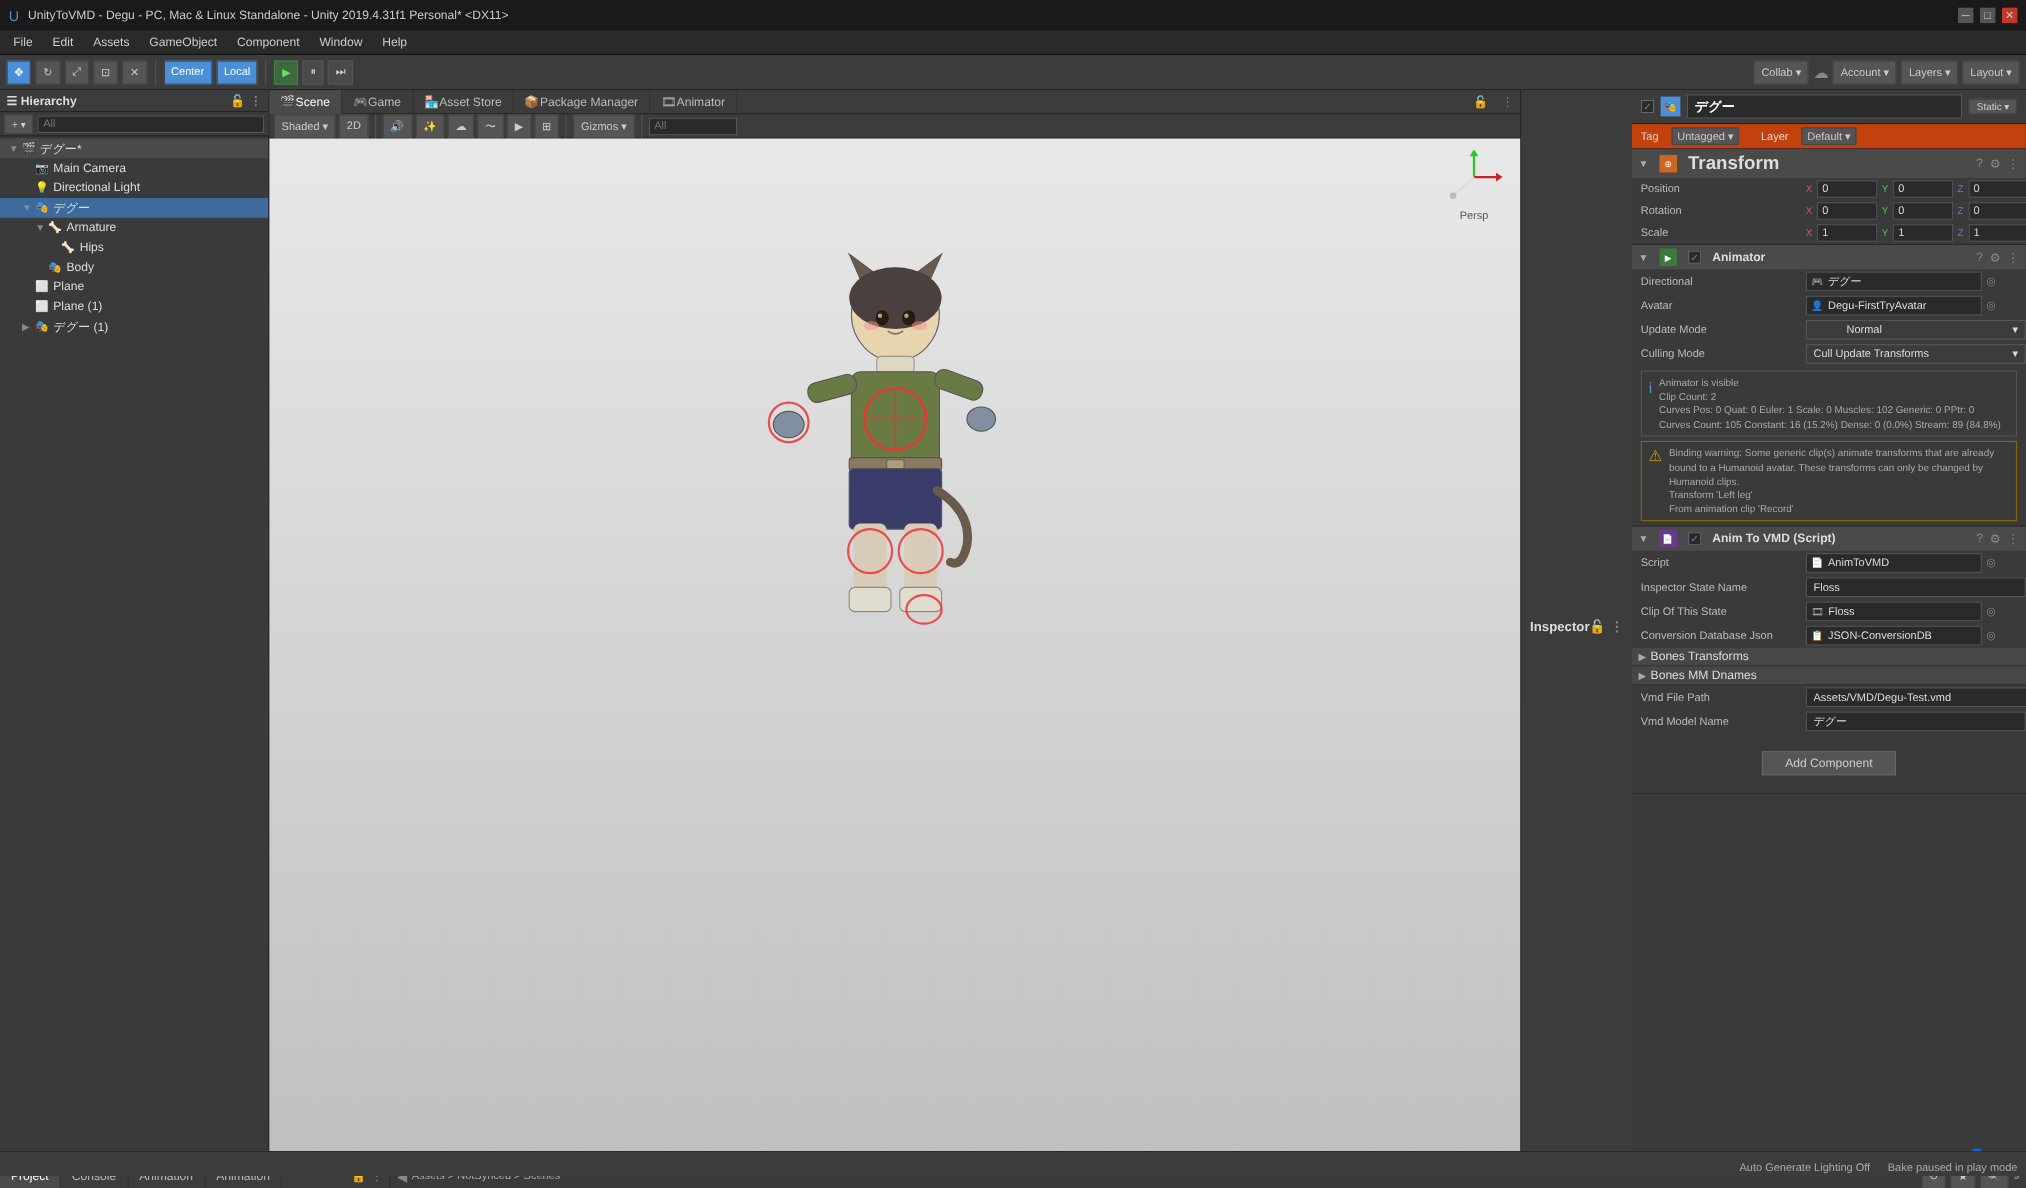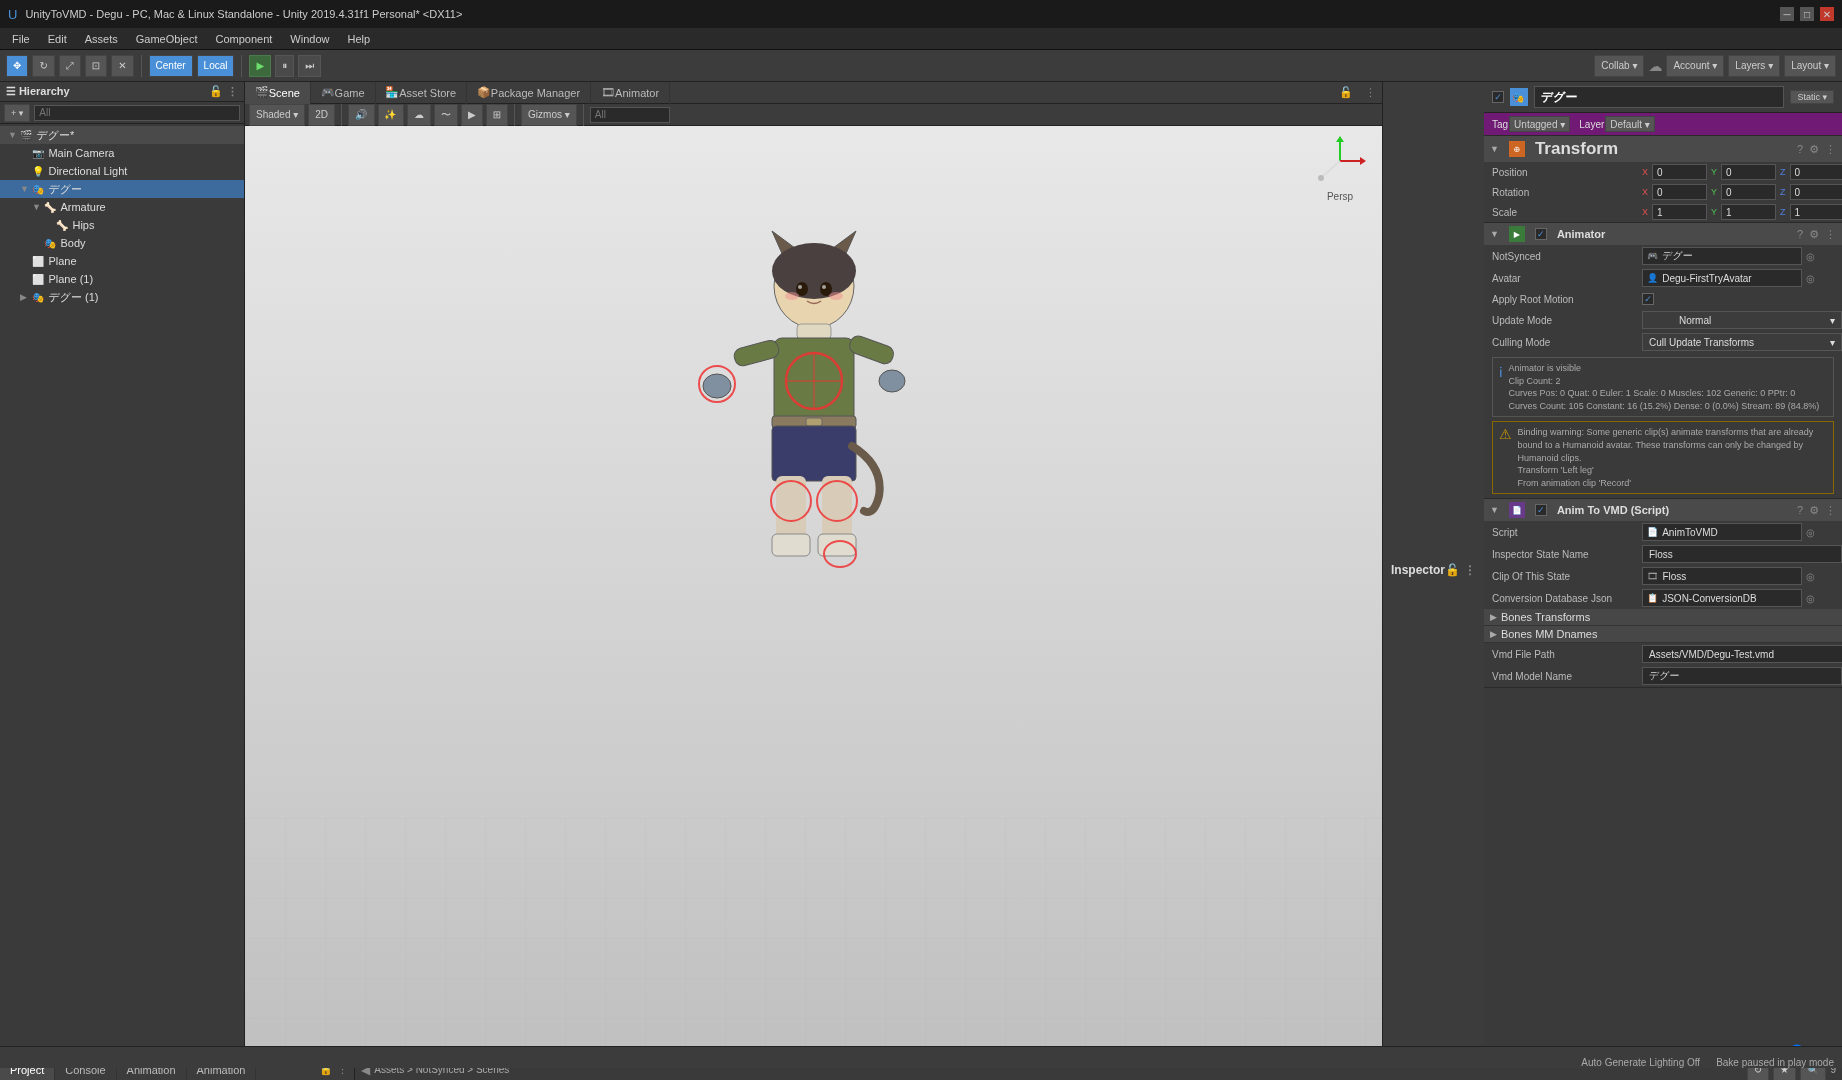--- a/index.html
+++ b/index.html
@@ -42,21 +42,21 @@
     .scene-tabbar { background: #3c3c3c; height: 22px; display: flex; align-items: center; border-bottom: 1px solid #222; }
     .scene-toolbar { background: #3c3c3c; height: 22px; display: flex; align-items: center; padding: 0 4px; gap: 3px; border-bottom: 1px solid #222; }
     .scene-view { flex: 1; background: #c8c8c8; position: relative; overflow: hidden; }
     .scene-bg { width: 100%; height: 100%; background: linear-gradient(180deg, #e8e8e8 0%, #d0d0d0 60%, #c0c0c0 100%); position: relative; }
 
     
     #inspector { width: 460px; min-width: 460px; background: #3a3a3a; border-left: 1px solid #222; display: flex; flex-direction: row; overflow: hidden; }
     #inspector .panel-header { background: #3c3c3c; padding: 3px 8px; display: flex; align-items: center; font-size: 12px; font-weight: bold; border-bottom: 1px solid #222; }
     .insp-content { flex: 1; overflow-y: auto; }
     .insp-obj-header { background: #3c3c3c; padding: 4px 8px; display: flex; align-items: center; gap: 6px; border-bottom: 1px solid #222; }
-    .insp-tag-row { background: #701a75; padding: 3px 8px; display: flex; align-items: center; gap: 1px; border-bottom: 1px solid #2a2a2a; font-size: 10px; }
+    .insp-tag-row { background: #c2410c; padding: 3px 8px; display: flex; align-items: center; gap: 12px; border-bottom: 1px solid #2a2a2a; font-size: 10px; }
     .insp-section { border-bottom: 1px solid #2a2a2a; }
     .insp-section-header { background: #4a4a4a; padding: 3px 6px; display: flex; align-items: center; gap: 6px; cursor: pointer; }
     .insp-row { display: flex; align-items: center; padding: 2px 8px; min-height: 20px; gap: 10px; }
     .insp-label { width: 140px; min-width: 140px; font-size: 10px; color: #bbb; }
     .insp-value { flex: 1; display: flex; align-items: center; gap: 4px; font-size: 10px; }
     .xyz-field { background: #2a2a2a; border: 1px solid #555; color: #ddd; padding: 1px 4px; font-size: 10px; width: 55px; height: 16px; }
     .insp-field { background: #2a2a2a; border: 1px solid #555; color: #ddd; padding: 1px 6px; font-size: 10px; height: 18px; min-width: 200px; }
     .insp-dropdown { background: #3c3c3c; border: 1px solid #555; color: #ddd; padding: 1px 6px; font-size: 10px; height: 18px; display: flex; align-items: center; justify-content: space-between; cursor: pointer; min-width: 120px; }
     .insp-checkbox { width: 12px; height: 12px; background: #2a2a2a; border: 1px solid #666; display: flex; align-items: center; justify-content: center; cursor: pointer; }
     .insp-checkbox.checked::after { content: '✓'; font-size: 9px; color: #4a90d9; }
@@ -440,47 +440,41 @@
           <div class="insp-checkbox checked" style="margin-left:4px;"></div>
           <span style="font-weight:bold;font-size:11px;margin-left:4px;">Animator</span>
           <div style="margin-left:auto;display:flex;gap:6px;">
             <span style="color:#888;cursor:pointer;">?</span>
             <span style="color:#888;cursor:pointer;">⚙</span>
             <span style="color:#888;cursor:pointer;">⋮</span>
           </div>
         </div>
 
         <div class="insp-row">
-          <span class="insp-label">NotSynced</span>
+          <span class="insp-label">Directional</span>
           <div class="insp-value">
             <div class="insp-asset-ref">
               <span class="asset-ref-icon">🎮</span>
               <span>デグー</span>
             </div>
             <span style="cursor:pointer;color:#888;">◎</span>
           </div>
         </div>
 
         <div class="insp-row">
           <span class="insp-label">Avatar</span>
           <div class="insp-value">
             <div class="insp-asset-ref">
               <span class="asset-ref-icon">👤</span>
               <span>Degu-FirstTryAvatar</span>
             </div>
             <span style="cursor:pointer;color:#888;">◎</span>
           </div>
         </div>
 
-        <div class="insp-row">
-          <span class="insp-label">Apply Root Motion</span>
-          <div class="insp-value">
-            <div class="insp-checkbox checked"></div>
-          </div>
-        </div>
 
         <div class="insp-row">
           <span class="insp-label">Update Mode</span>
           <div class="insp-value">
             <div class="insp-dropdown" style="min-width:200px;padding-left:36px;">
               <span>Normal</span>
               <span>▾</span>
             </div>
           </div>
         </div>
@@ -585,20 +579,23 @@
           </div>
         </div>
 
         <div class="insp-row">
           <span class="insp-label">Vmd Model Name</span>
           <div class="insp-value">
             <input class="insp-field" type="text" value="デグー" style="">
           </div>
         </div>
 
+        <div style="display:flex;justify-content:center;padding:8px;">
+          <button class="add-component-btn">Add Component</button>
+        </div>
       </div>
     </div>
   </div>
 </div>
 
 <div id="bottom">
 
   <div id="project-panel">
     <div class="bottom-tabbar">
       <div class="bottom-tab active">Project</div>

